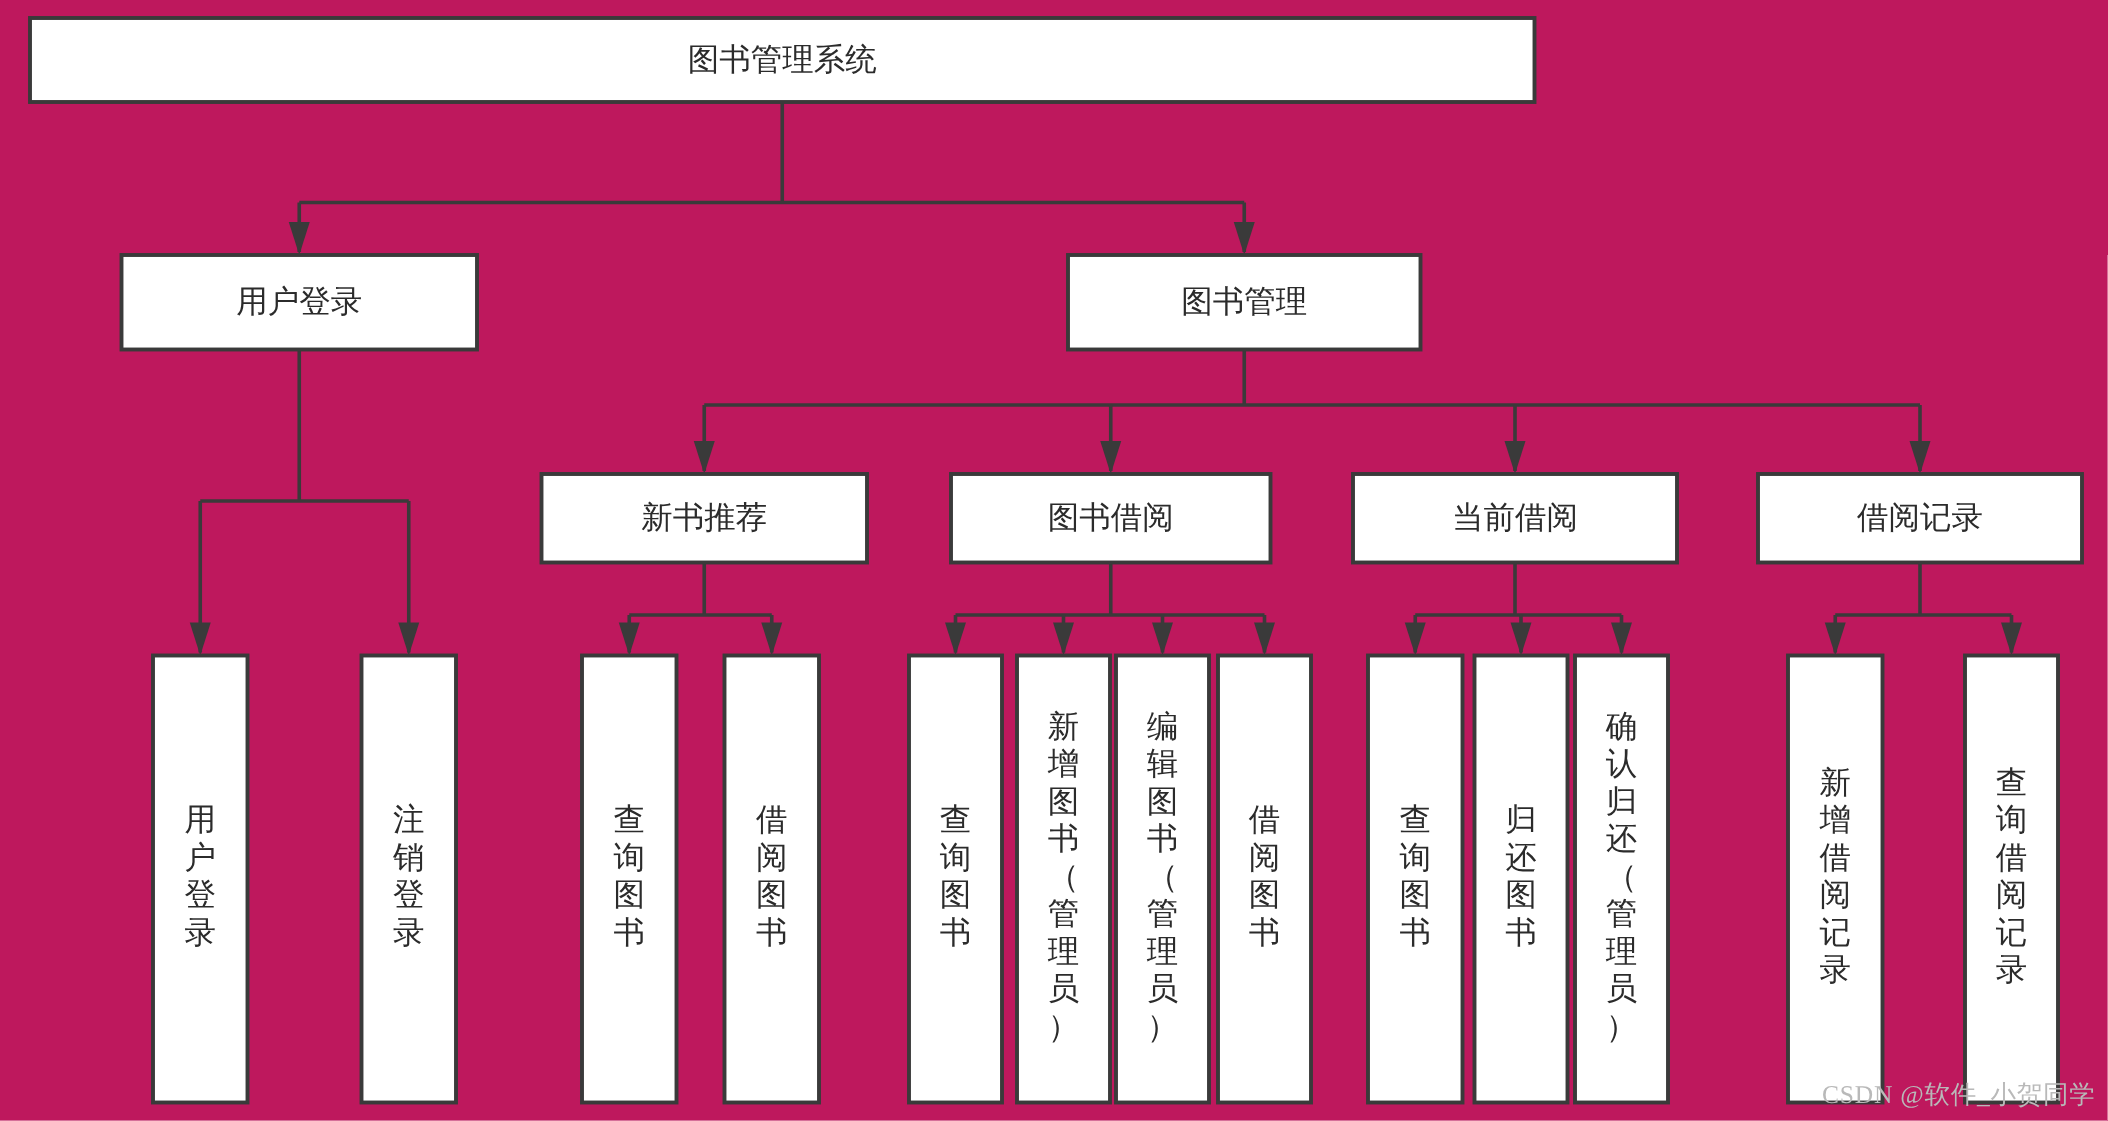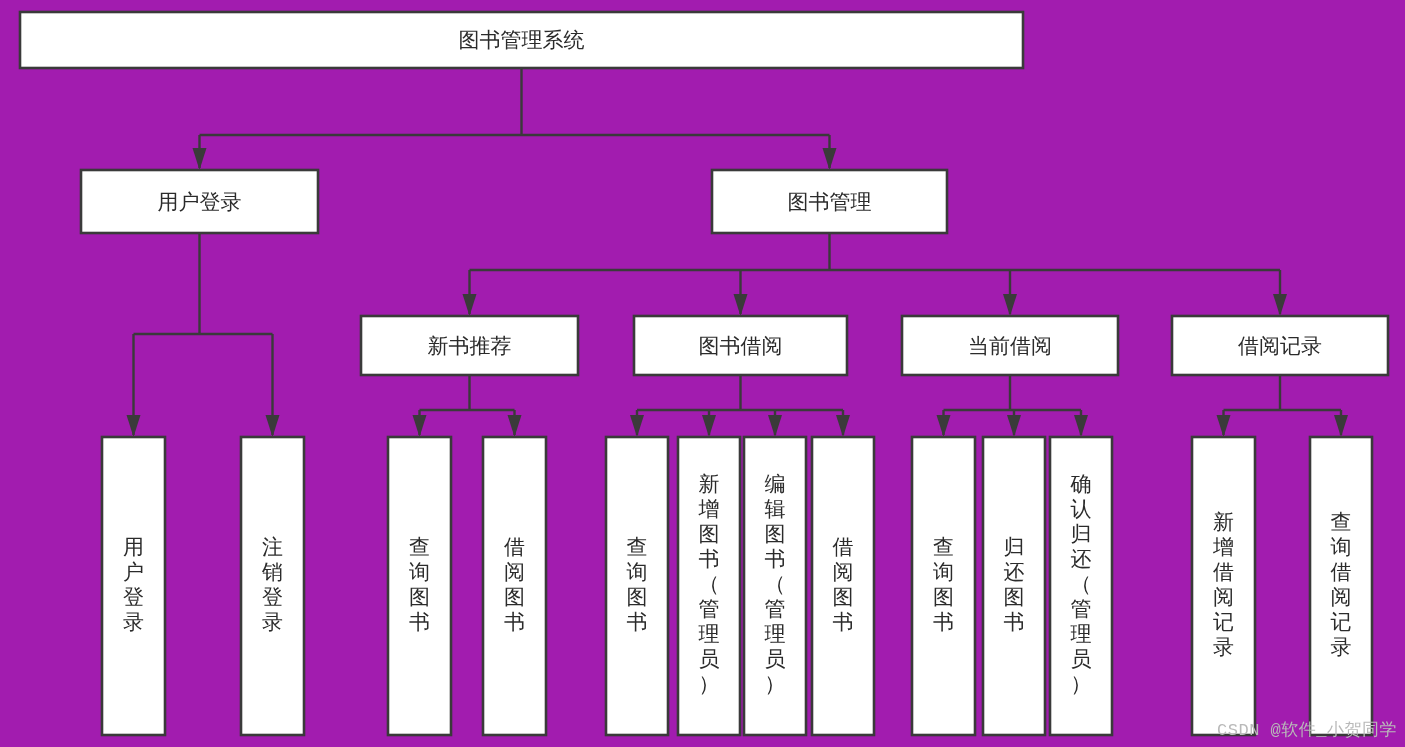--- a/index.html
+++ b/index.html
@@ -10,21 +10,21 @@
   body {
     width: 1405px;
     height: 747px;
     font-family: "DejaVu Sans", "Liberation Sans", sans-serif;
     overflow: hidden;
   }
   #diagram-root {
     position: relative;
     width: 1405px;
     height: 747px;
-    background: #a21caf;
+    background: #be185d;
   }
   svg.diagram {
     position: absolute;
     left: 0;
     top: 0;
     width: 1405px;
     height: 747px;
     display: block;
   }
   .node-box {
@@ -55,21 +55,21 @@
   .vtext {
     fill: #2b2b2b;
     font-family: "DejaVu Sans", "Liberation Sans", sans-serif;
     font-size: 21px;
     text-anchor: middle;
   }
   .watermark {
     position: absolute;
     right: 8px;
     bottom: 6px;
-    font-family: Liberation Mono, monospace;
+    font-family: Liberation Serif, serif;
     font-size: 17px;
     color: #b9b9b9;
     letter-spacing: 0.5px;
     white-space: nowrap;
     user-select: none;
   }
 </style>
 </head>
 <body>
 

